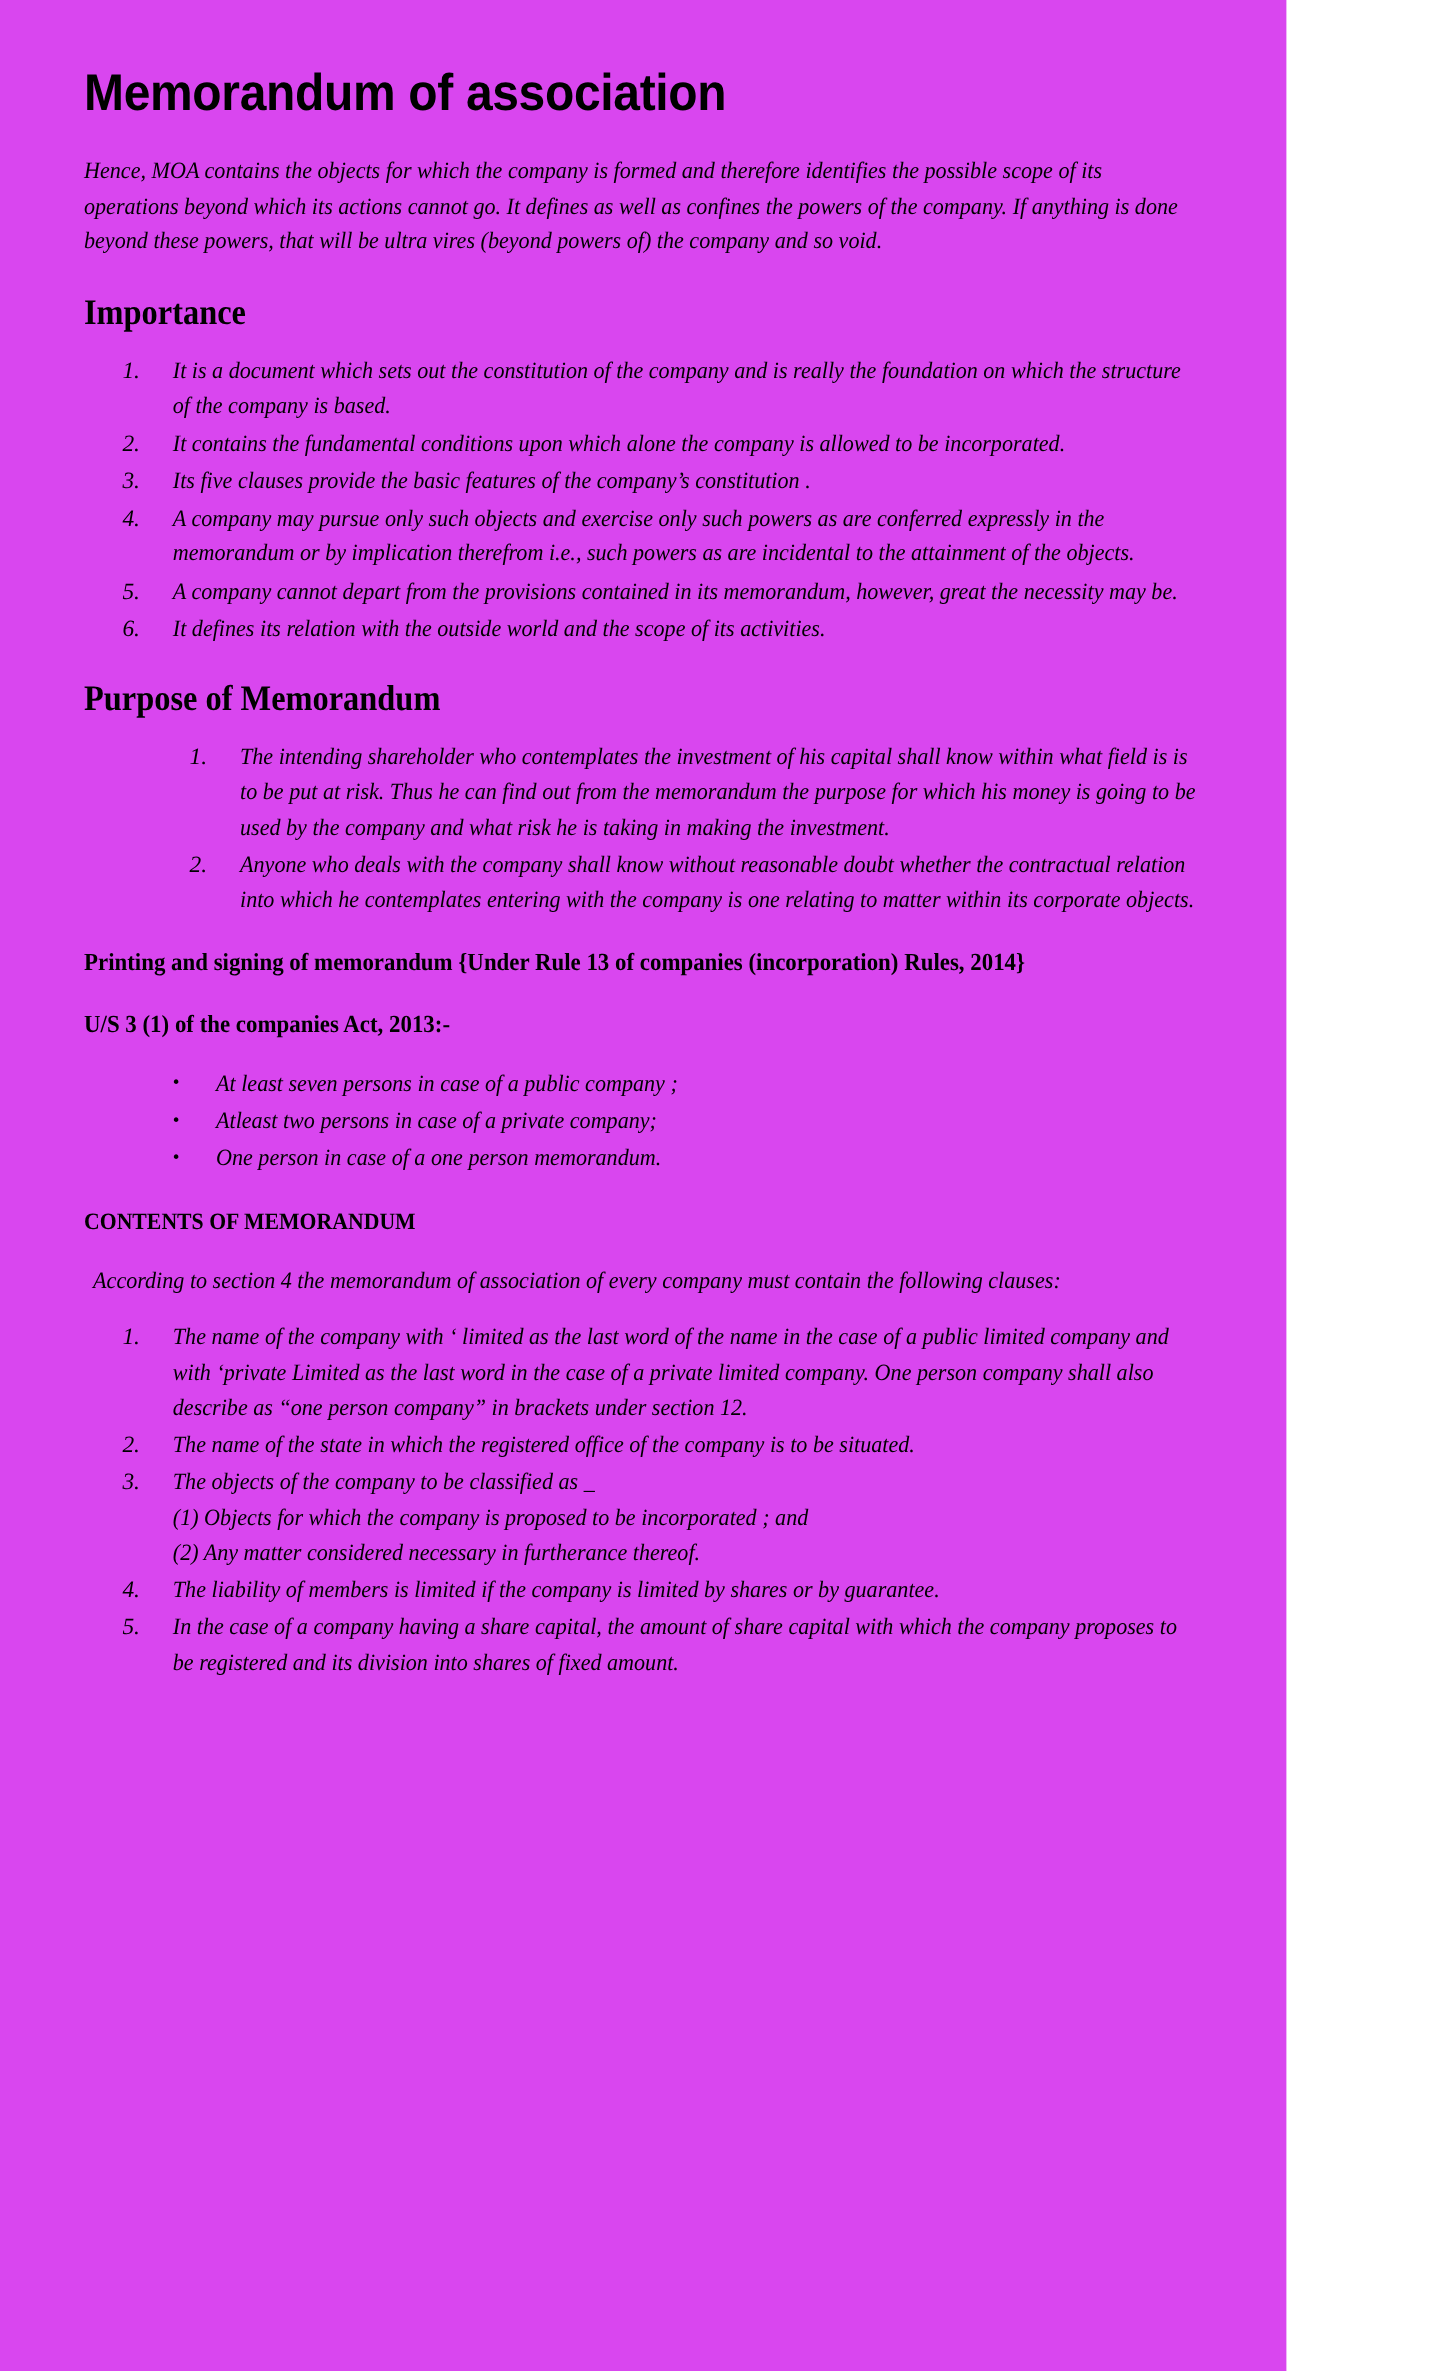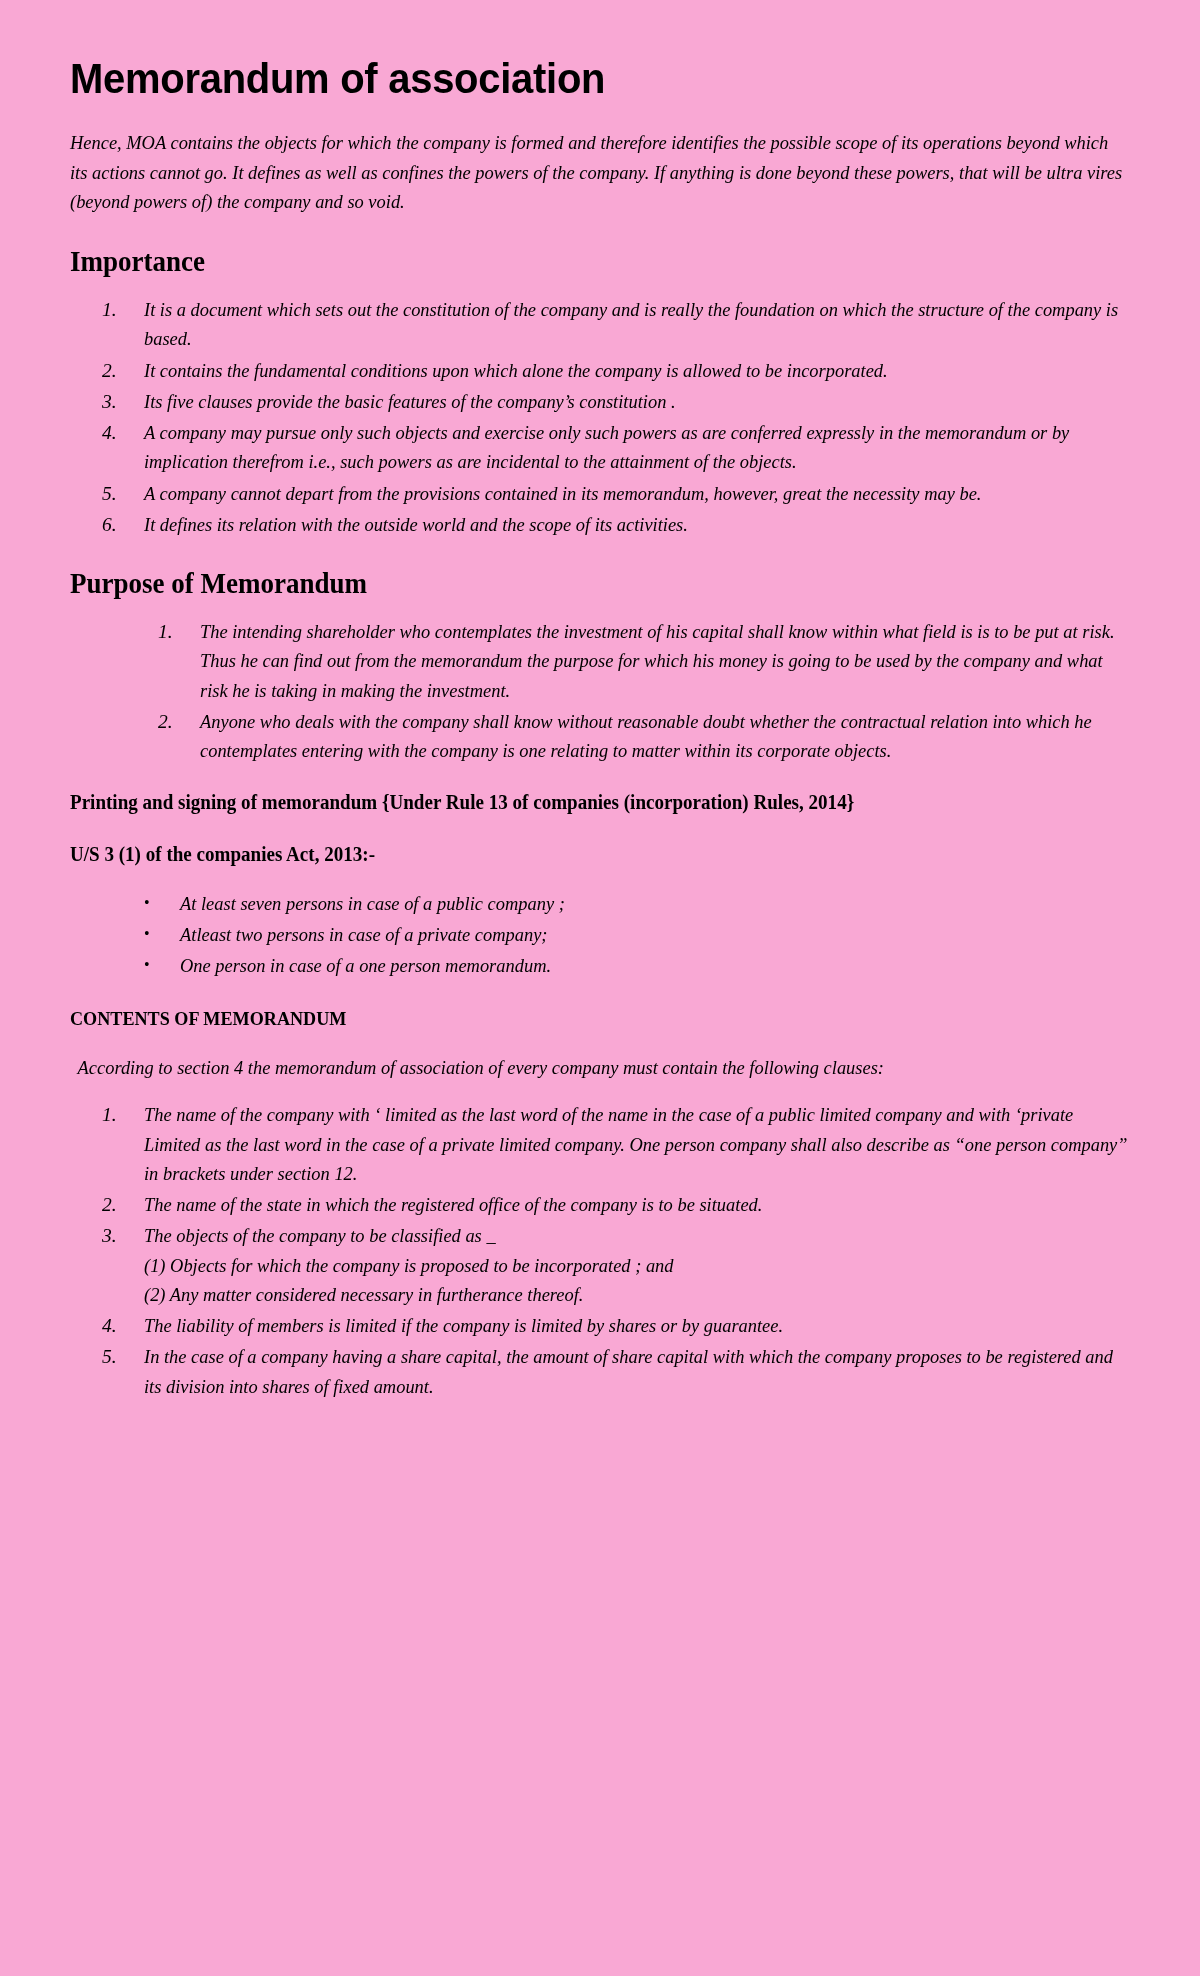--- a/index.html
+++ b/index.html
@@ -8,25 +8,25 @@
     background: #ffffff;
   }
   body {
     width: 1200px;
     min-height: 1976px;
     font-family: "Liberation Serif", "DejaVu Serif", serif;
     color: #000000;
     -webkit-font-smoothing: antialiased;
   }
   .page {
-    width: 1200px;
+    width: 1072px;
     min-height: 1976px;
     box-sizing: border-box;
     padding: 48px 72px 84px 70px;
-    background: #f9a8d4;
+    background: #d946ef;
   }
 
   
   .doc-title {
     font-family: "Liberation Sans", "DejaVu Sans", sans-serif;
     font-weight: bold;
     font-size: 43px;
     line-height: 1.12;
     letter-spacing: -0.3px;
     margin: 6px 0 26px 0;

